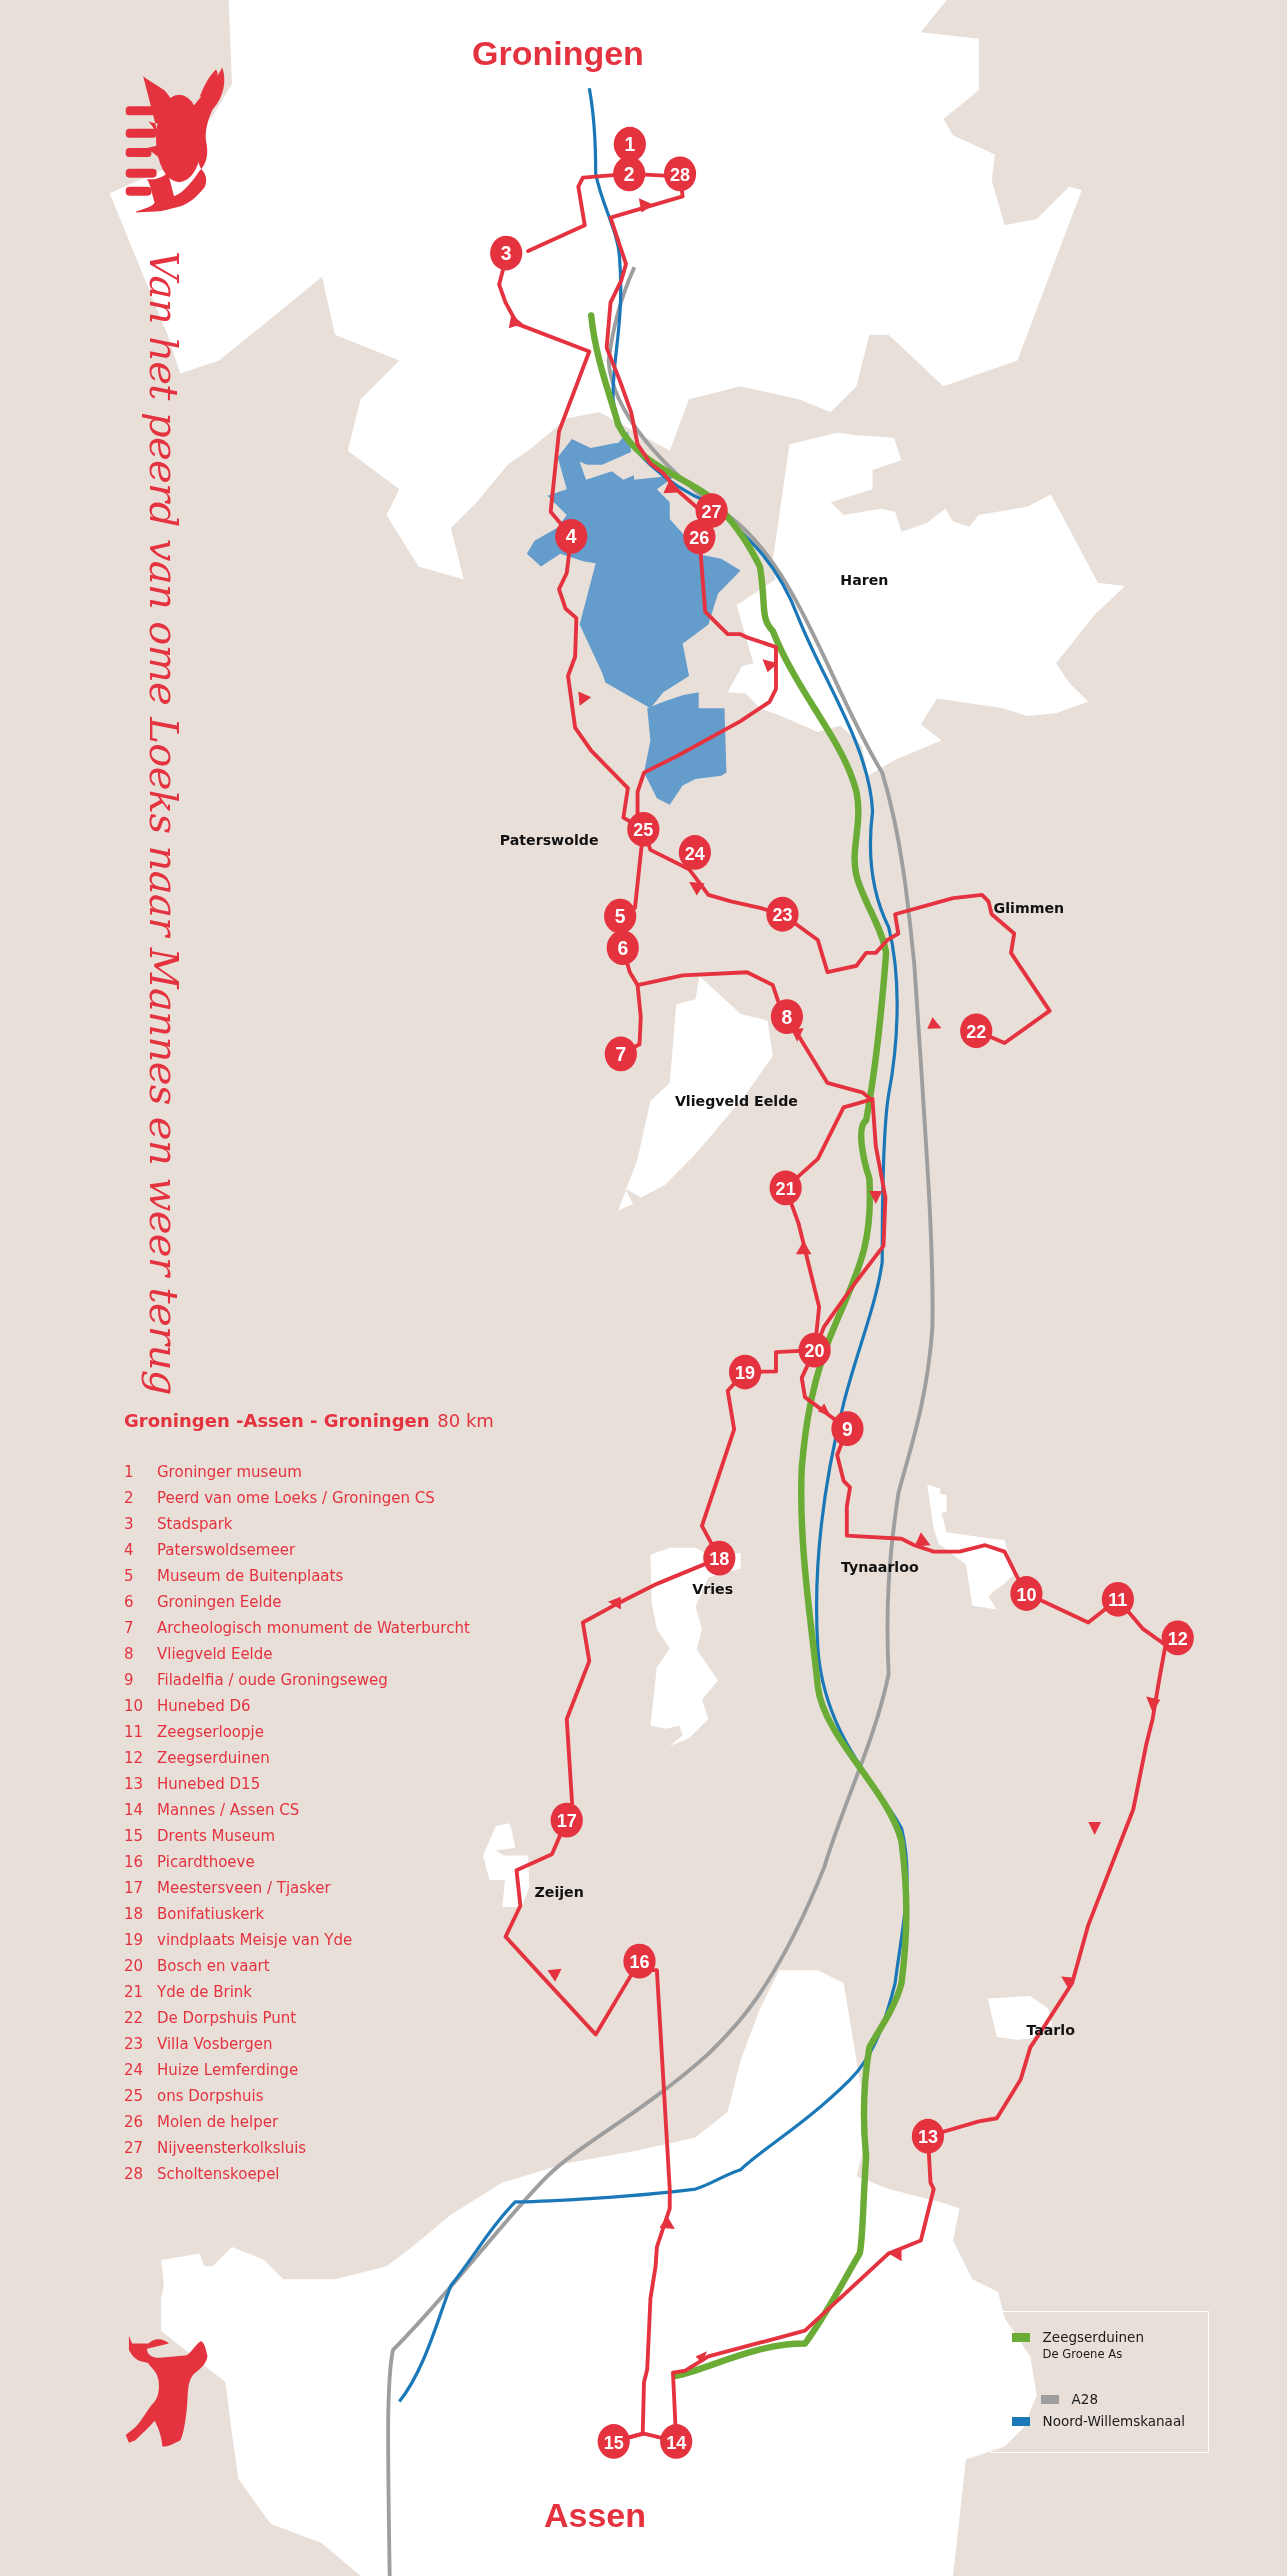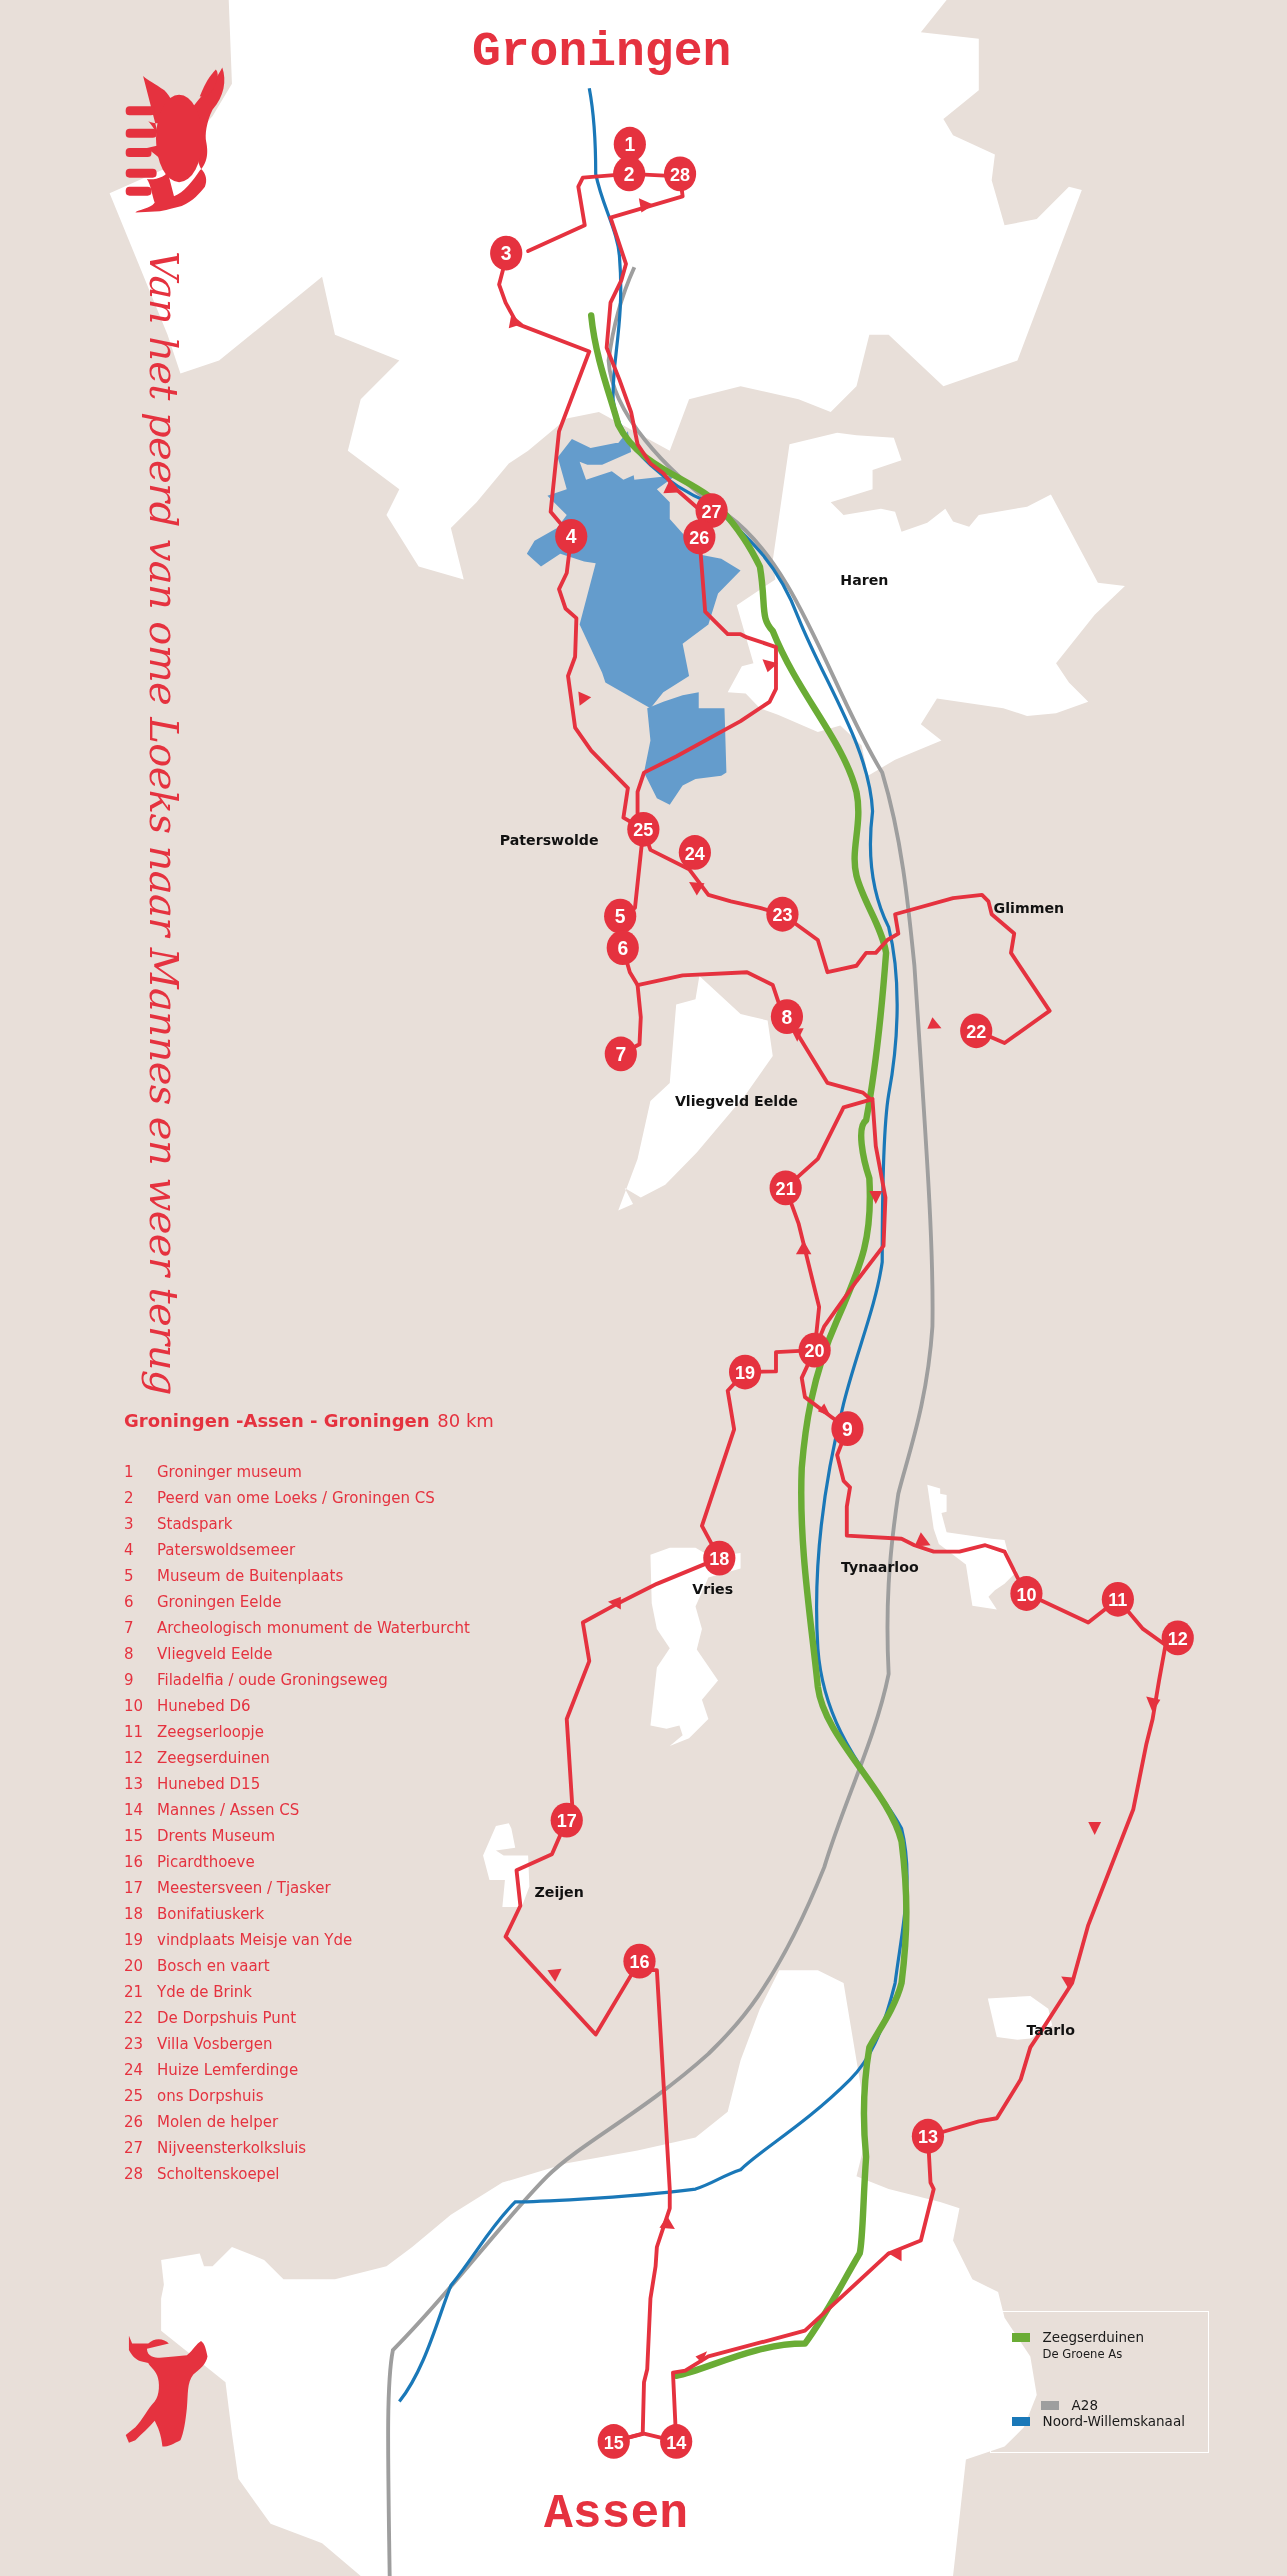--- a/index.html
+++ b/index.html
@@ -1,18 +1,18 @@
 <!DOCTYPE html>
 <html style="font-size:10.3px"><head>
 <meta charset="utf-8">
 <style>
   html, body { margin:0; padding:0; }
   body { width:1288px; height:2576px; background:#e8dfd9; position:relative; overflow:hidden; font-family:"DejaVu Sans", sans-serif; }
   #map { position:absolute; left:0; top:0; width:1288px; height:2576px; }
-  .city-title { position:absolute; color:#e5323f; font-family:Liberation Mono, monospace; font-weight:bold; font-size:48px; letter-spacing:0px; }
+  .city-title { position:absolute; color:#e5323f; font-family:Liberation Sans, sans-serif; font-weight:bold; font-size:34px; letter-spacing:0px;margin-top:9px; }
   .script-title { position:absolute; left:129px; top:251px; transform-origin:0 0; transform:rotate(90deg) translate(0,-58px); color:#e5323f;
     font-family:"DejaVu Serif", serif; font-style:italic; font-size:40px; white-space:nowrap; letter-spacing:-0.6px; }
   .route-list { position:absolute; left:124px; top:1410px; width:399px; color:#e5323f; font-family:"DejaVu Sans", sans-serif; }
   .route-head { font-size:18px; margin-bottom:28px; }
   .route-head b { font-weight:bold; }
   .route-head .km { font-weight:normal; margin-left:7.7px; }
   .route-item { display:flex; font-size:15px; height:26px; line-height:26px; }
   .route-item .num { width:33px; flex:none; }
   .legend { position:absolute; left:990px; top:2311px; width:219px; height:142px; border:1.3px solid #ffffff; box-sizing:border-box; font-family:"DejaVu Sans", sans-serif; color:#1a1a1a; }
   .legend-row { position:absolute; left:20.6px; display:flex; align-items:flex-start; }
@@ -367,21 +367,21 @@
 </div>
 
 <div class="legend">
   <div class="legend-row" style="top:15.5px;">
     <div class="legend-swatch" style="background:#6aac35;"></div>
     <div>
       <div class="legend-text">Zeegserduinen</div>
       <div class="legend-sub">De Groene As</div>
     </div>
   </div>
-  <div class="legend-row" style="top:84px;padding-left:29px;">
+  <div class="legend-row" style="top:78px;padding-left:29px;">
     <div class="legend-swatch" style="background:#9e9e9e;"></div>
     <div class="legend-text">A28</div>
   </div>
   <div class="legend-row" style="top:100px;">
     <div class="legend-swatch" style="background:#1a78b8;"></div>
     <div class="legend-text">Noord-Willemskanaal</div>
   </div>
 </div>
 
 

